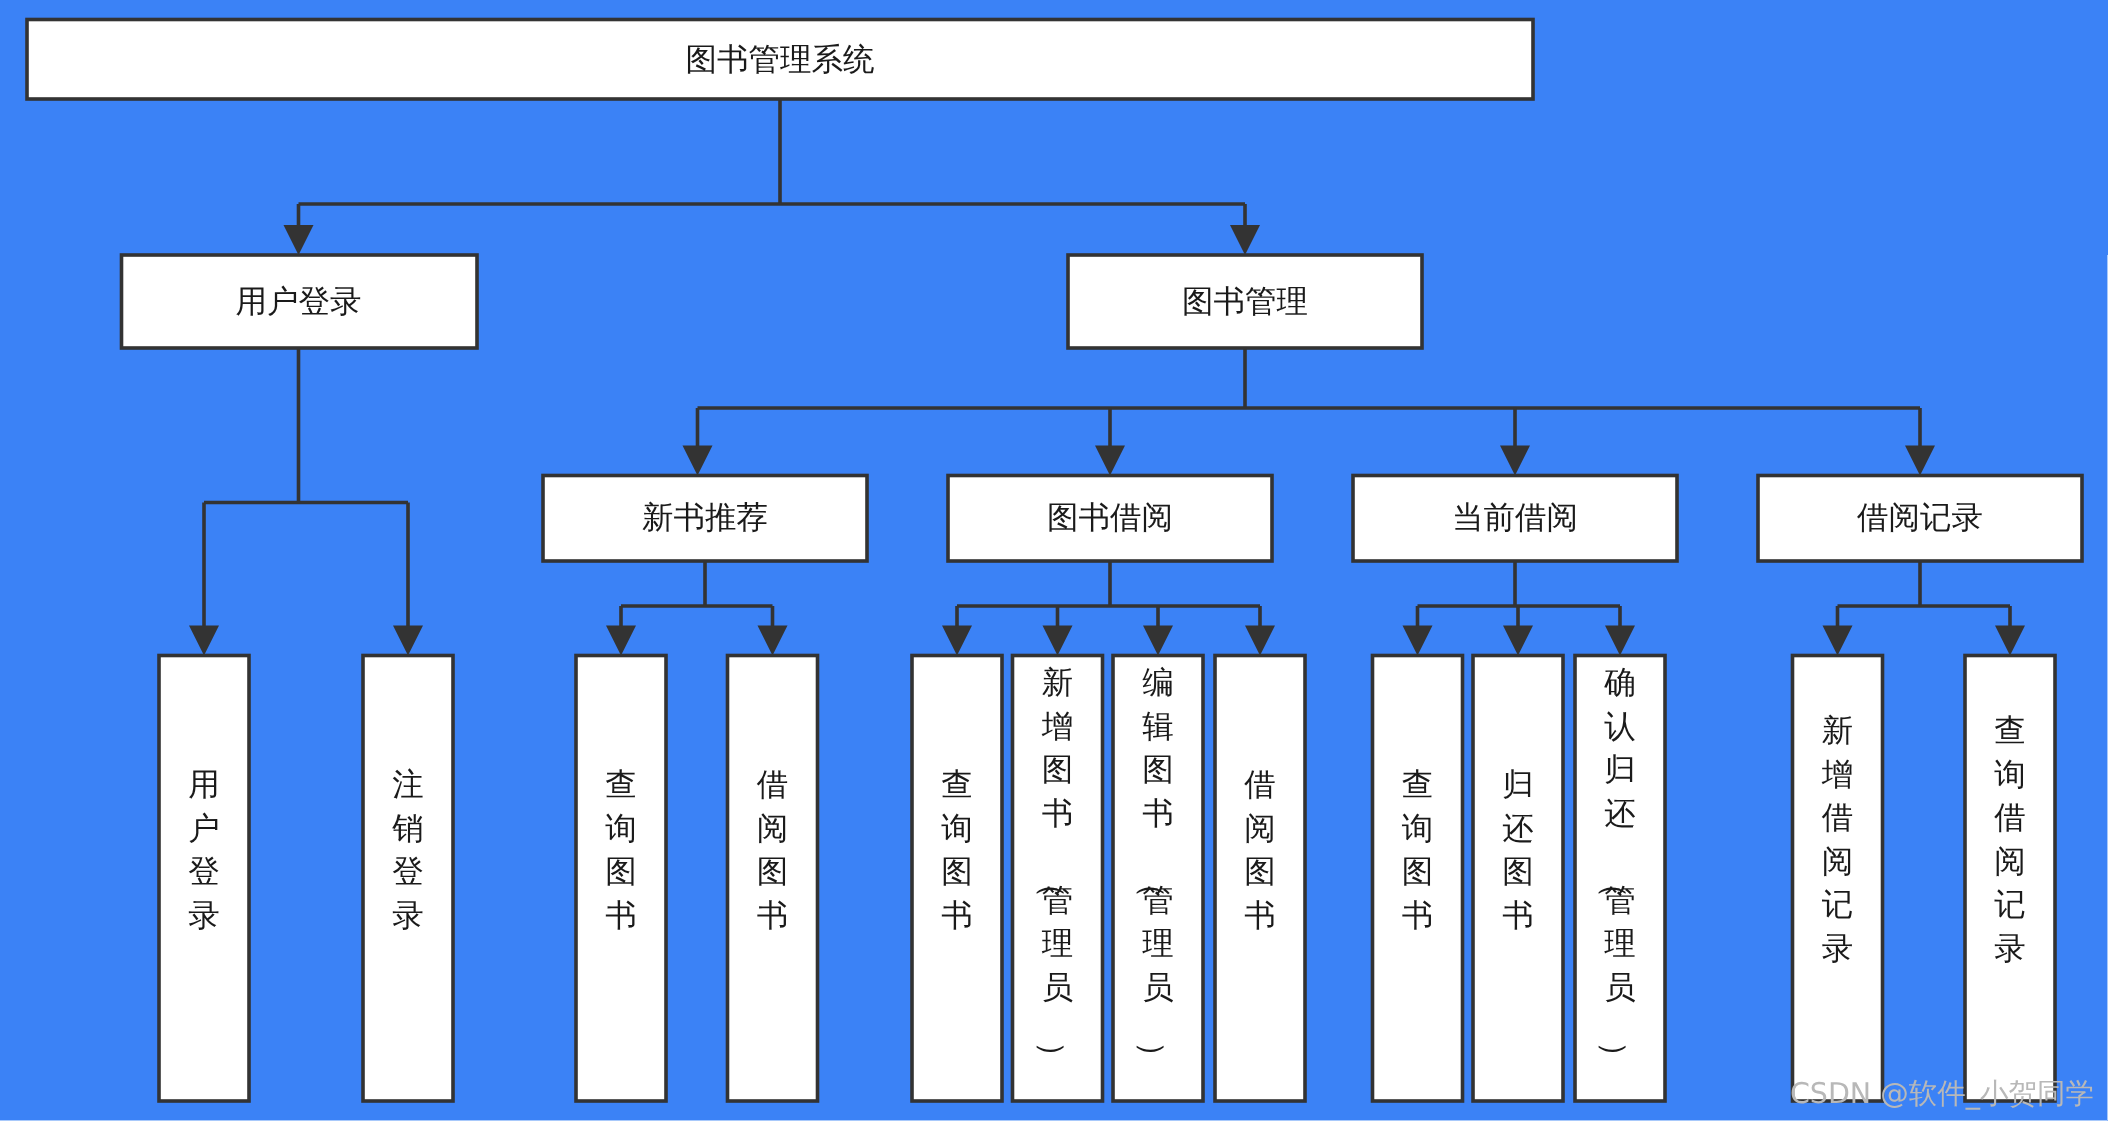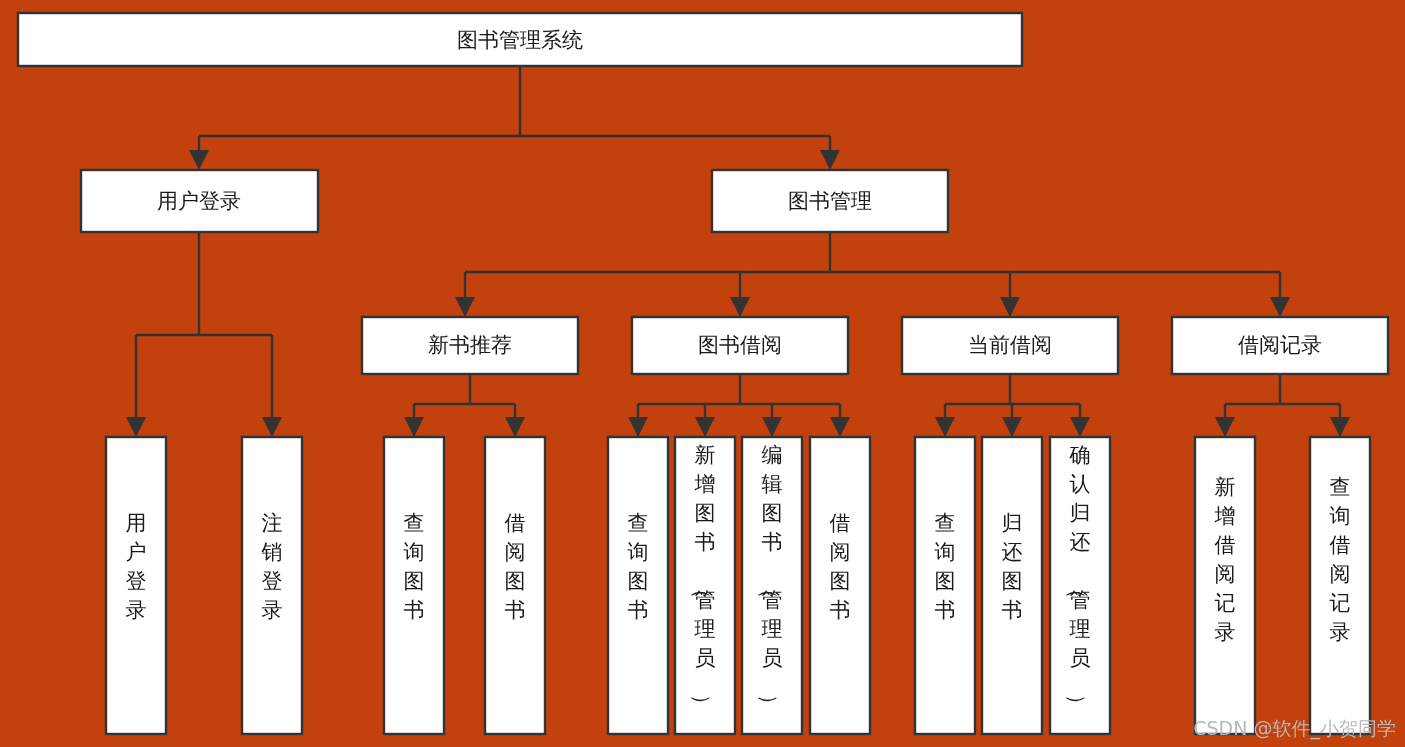--- a/index.html
+++ b/index.html
@@ -8,21 +8,21 @@
     padding: 0;
     background: #ffffff;
   }
   body {
     font-family: "DejaVu Sans", "Liberation Sans", sans-serif;
   }
   #diagram-root {
     position: relative;
     width: 1405px;
     height: 747px;
-    background: #c2410c;
+    background: #3b82f6;
     overflow: hidden;
   }
   svg.tree-canvas {
     position: absolute;
     left: 0;
     top: 0;
     width: 1405px;
     height: 747px;
     display: block;
   }

